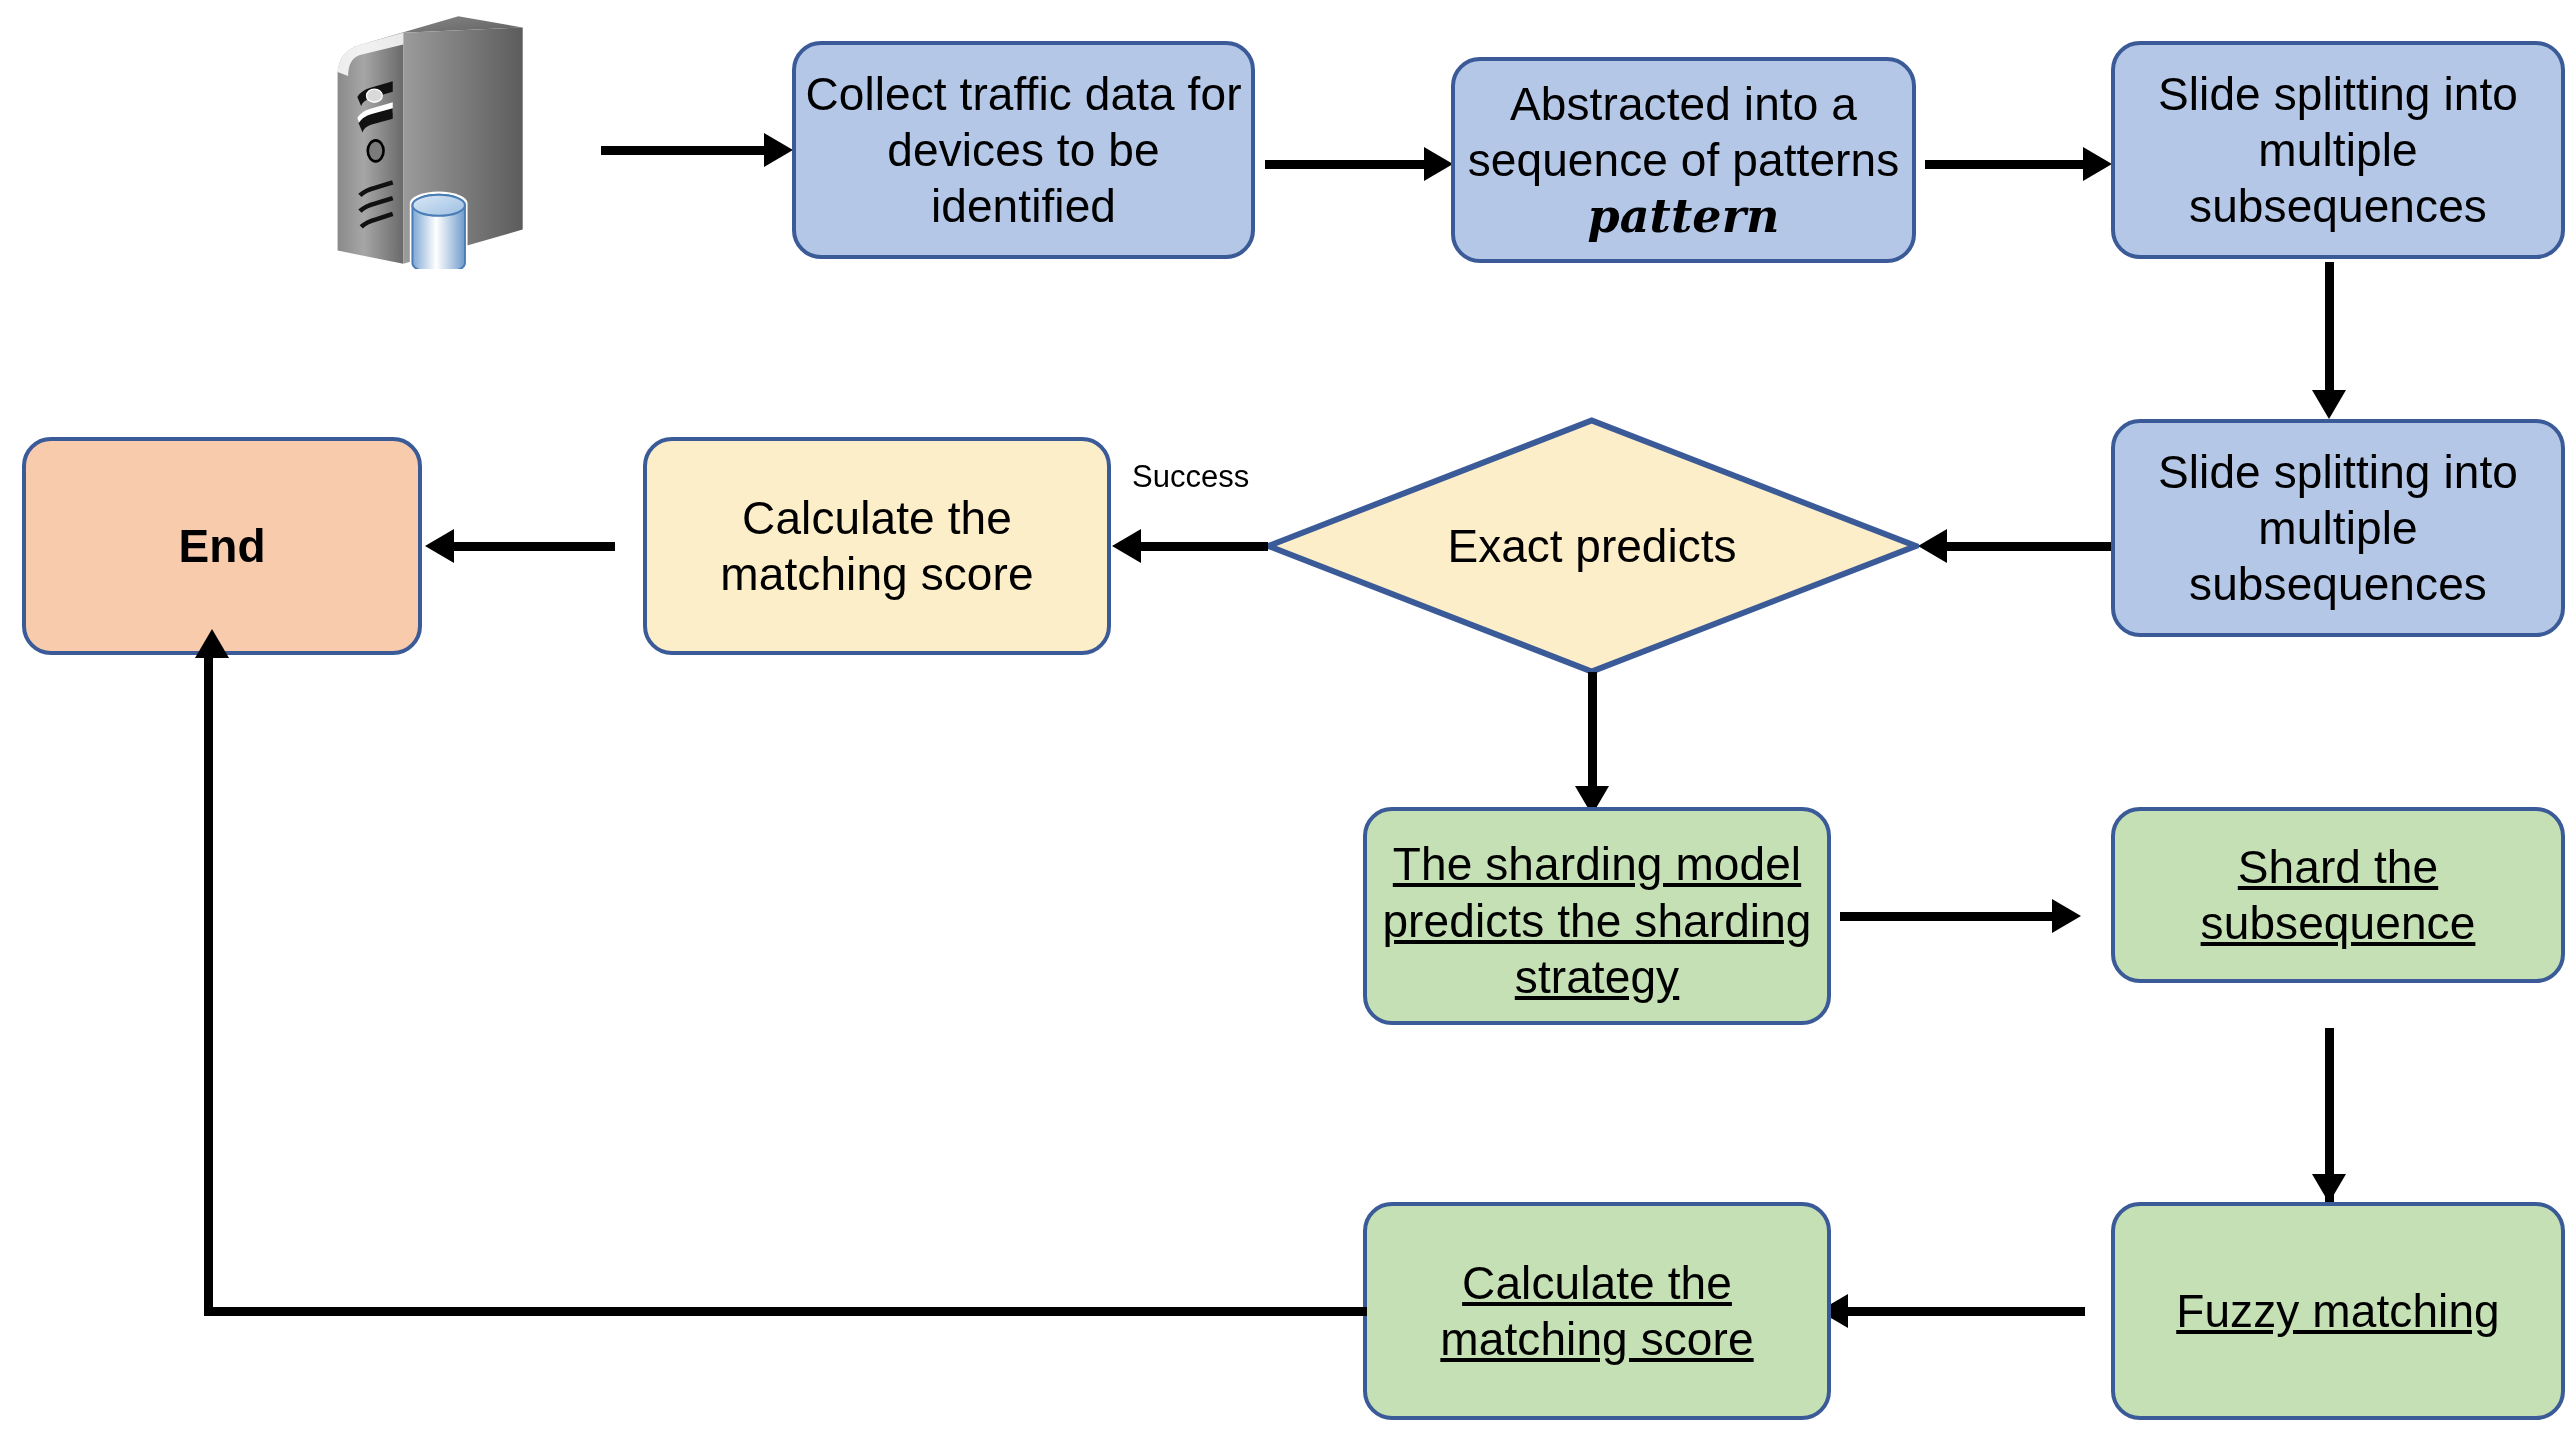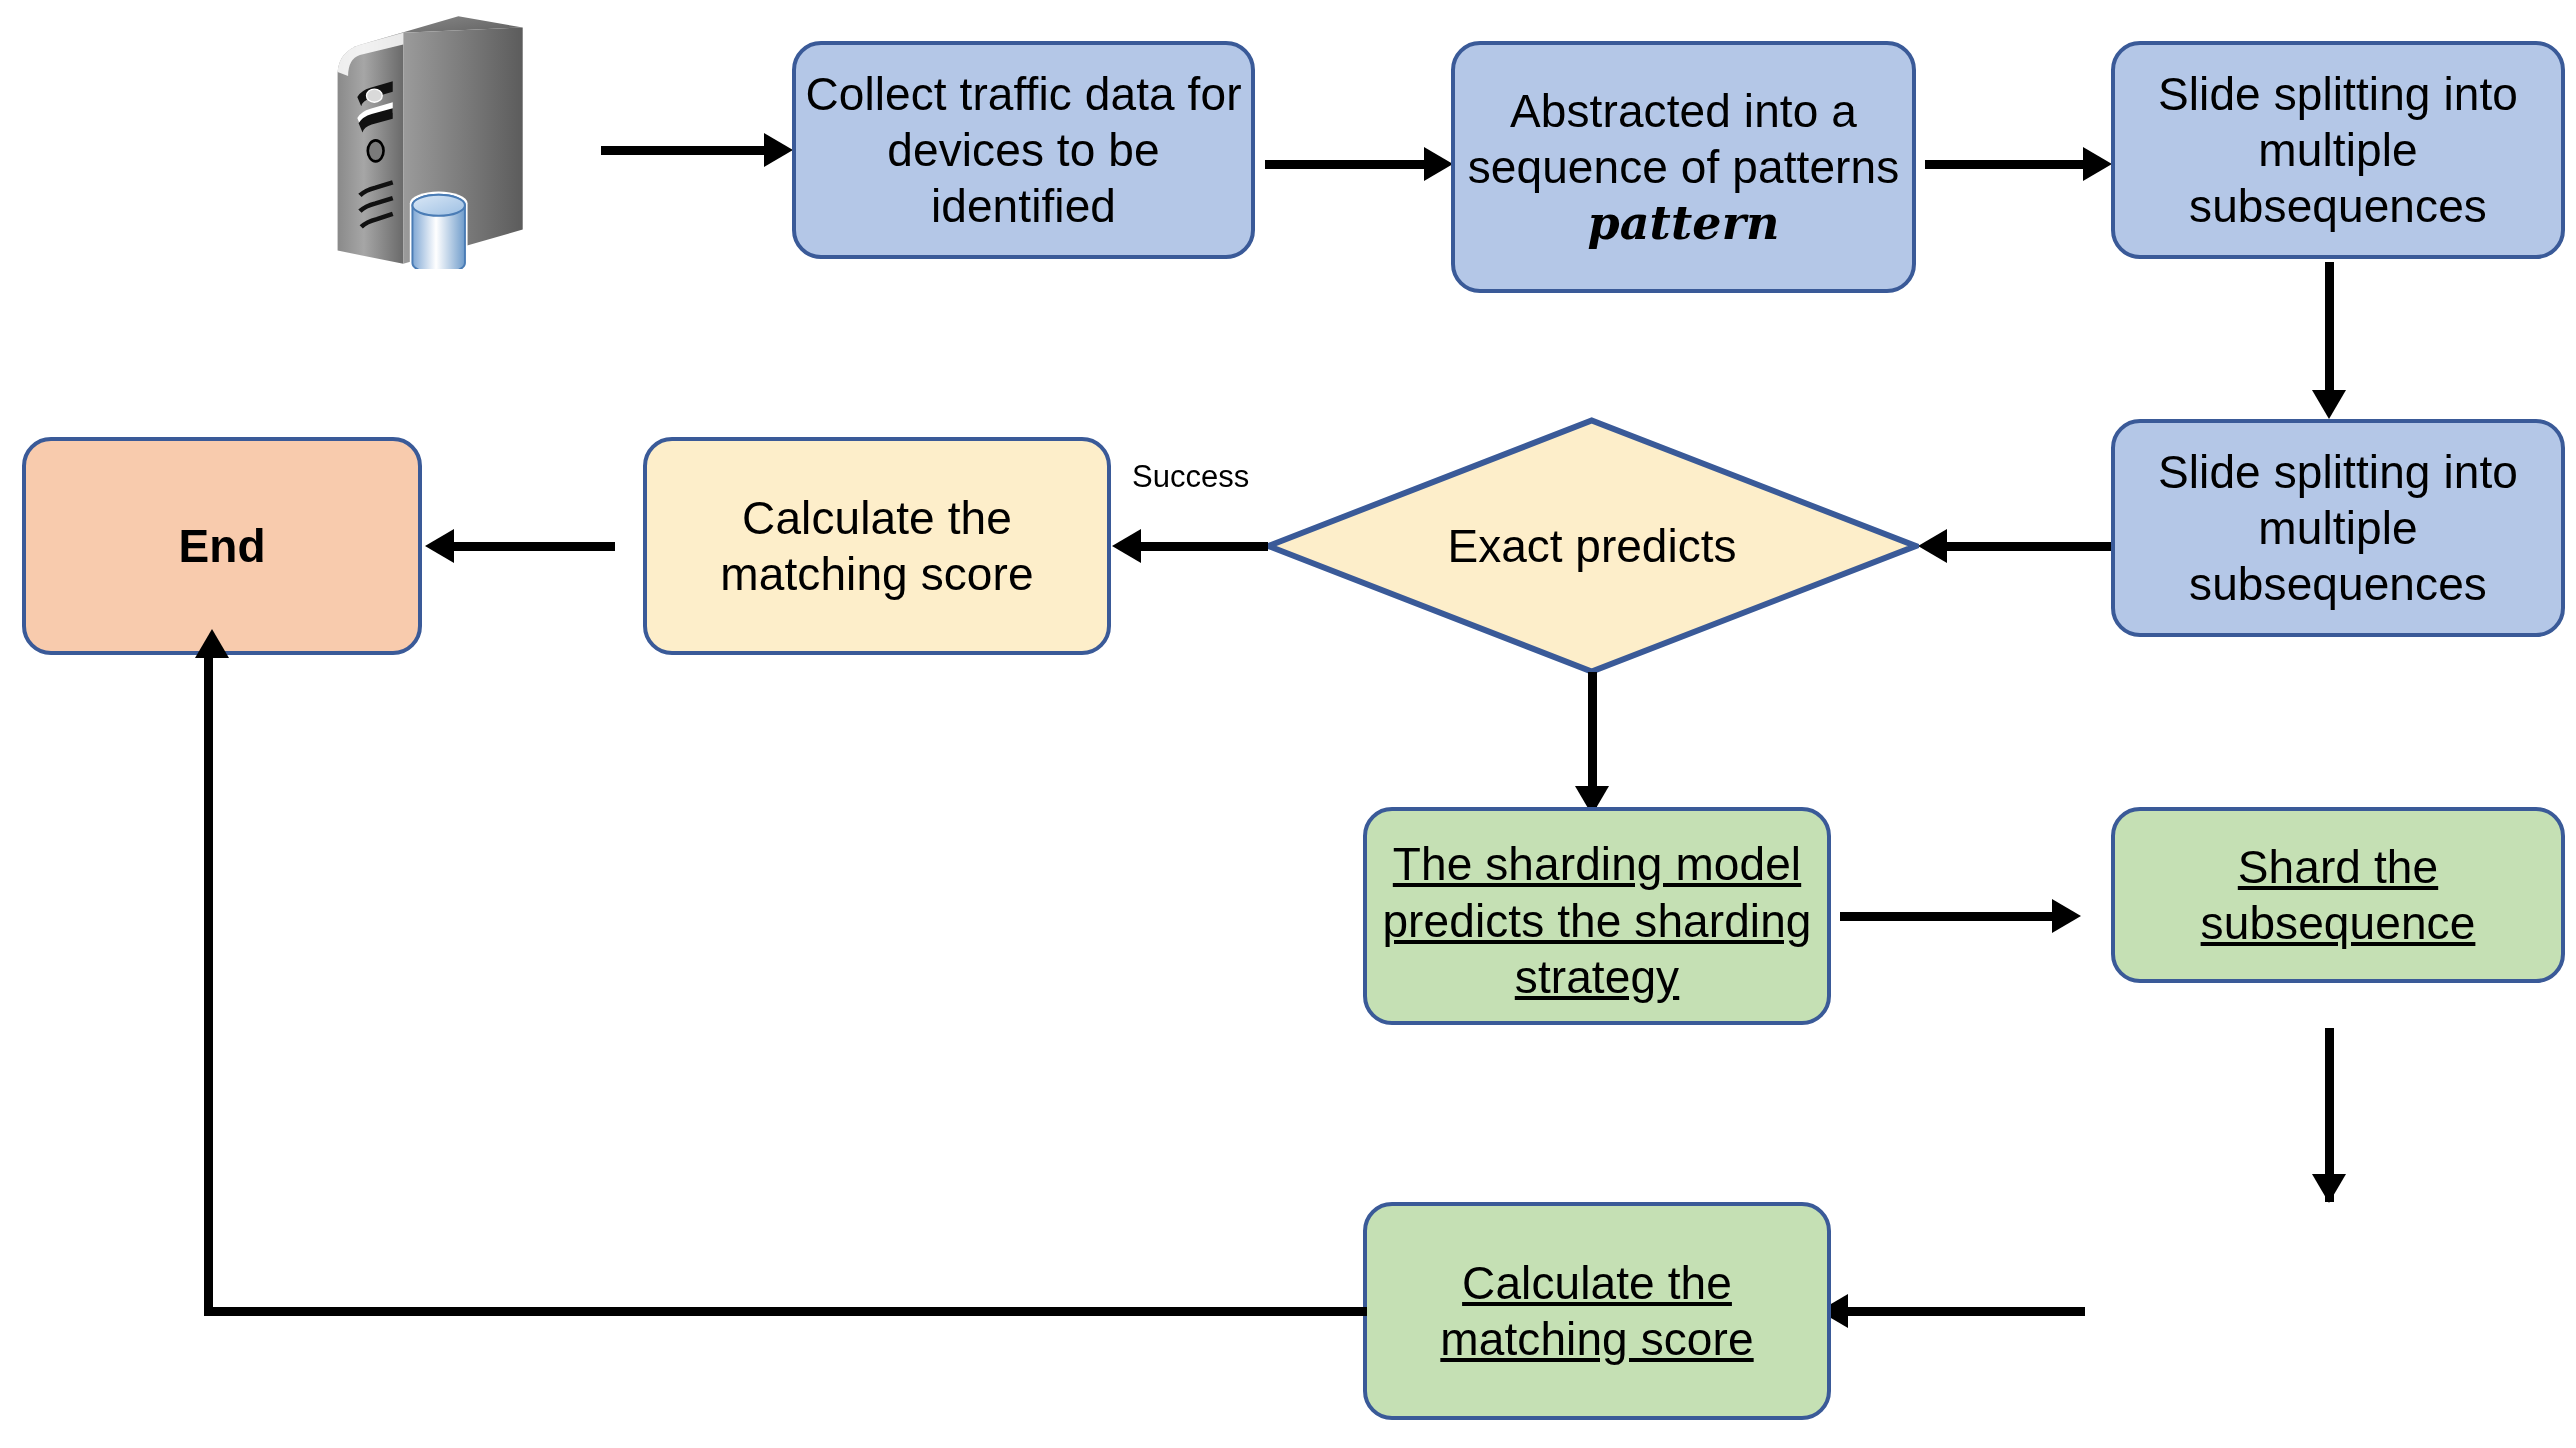--- a/index.html
+++ b/index.html
@@ -138,21 +138,21 @@
   <div class="ln" style="left:601px; top:146px; width:164px; height:8.5px;"></div>
   <div class="arrowhead ah-right" style="left:764px; top:133px;"></div>
 
   <div class="node fill-blue" style="left:792px; top:41px; width:463px; height:218px;">
     <span class="txt">Collect traffic data for devices to be identified</span>
   </div>
 
   <div class="ln" style="left:1265px; top:160px; width:161px; height:8.5px;"></div>
   <div class="arrowhead ah-right" style="left:1424px; top:147px;"></div>
 
-  <div class="node fill-blue" style="left:1451px; top:41px; width:465px; height:252px;">
+  <div class="node fill-blue" style="left:1451px; top:57px; width:465px; height:206px;">
     <span class="txt"><span>Abstracted into a sequence of patterns </span><span class="mathword">pattern</span></span>
   </div>
 
   <div class="ln" style="left:1925px; top:160px; width:161px; height:8.5px;"></div>
   <div class="arrowhead ah-right" style="left:2083px; top:147px;"></div>
 
   <div class="node fill-blue" style="left:2111px; top:41px; width:454px; height:218px;">
     <span class="txt">Slide splitting into multiple subsequences</span>
   </div>
 
@@ -199,20 +199,23 @@
   <div class="ln" style="left:1840px; top:912px; width:214px; height:8.5px;"></div>
   <div class="arrowhead ah-right" style="left:2052px; top:899px;"></div>
 
   <div class="node fill-green" style="left:2111px; top:807px; width:454px; height:176px;">
     <span class="txt">Shard the subsequence</span>
   </div>
 
   <div class="ln" style="left:2325px; top:1028px; width:8.5px; height:174px;"></div>
   <div class="arrowhead ah-down" style="left:2312px; top:1174px;"></div>
 
+  <div class="node fill-green" style="left:2111px; top:1202px; width:454px; height:218px;">
+    <span class="txt">Fuzzy matching</span>
+  </div>
 
   <div class="ln" style="left:1848px; top:1307px; width:237px; height:8.5px;"></div>
   <div class="arrowhead ah-left" style="left:1819px; top:1294px;"></div>
 
   <div class="node fill-green" style="left:1363px; top:1202px; width:468px; height:218px;">
     <span class="txt">Calculate the matching score</span>
   </div>
 
   <div class="ln" style="left:204px; top:1307px; width:1163px; height:8.5px;"></div>
   <div class="ln" style="left:204px; top:657px; width:8.5px; height:657px;"></div>

